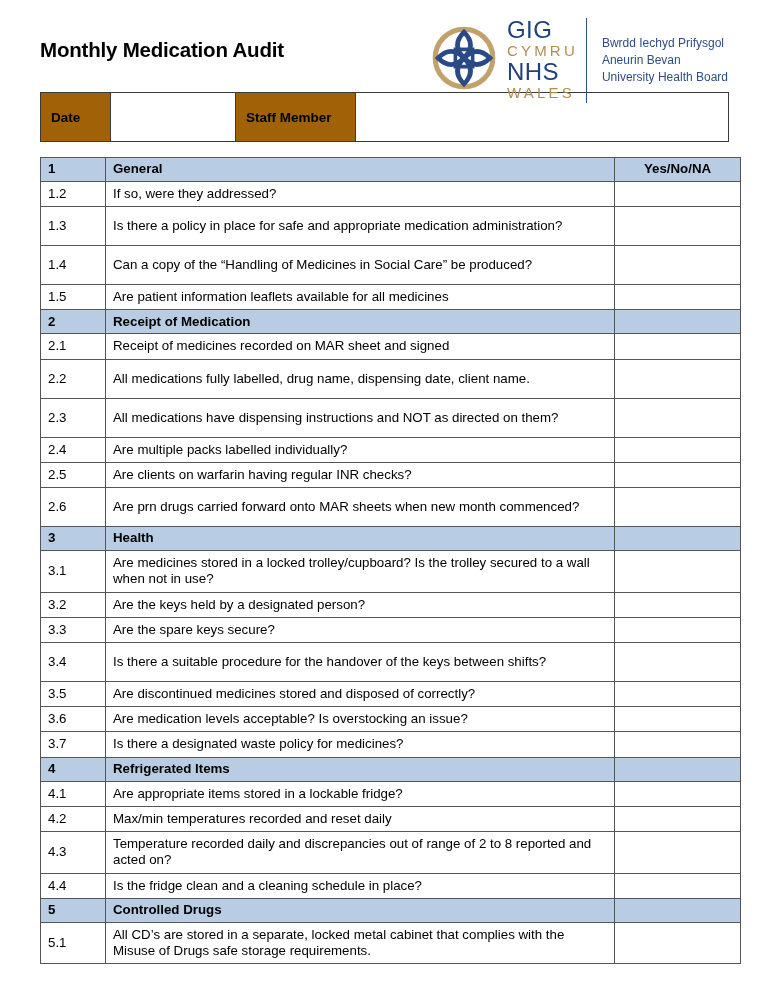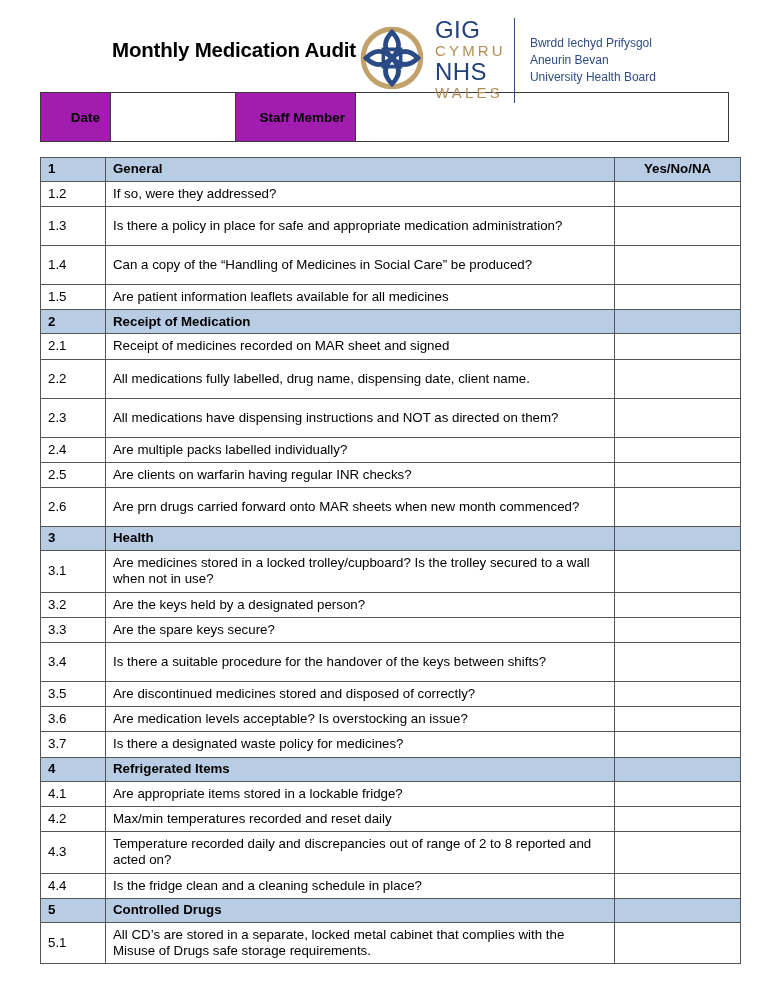--- a/index.html
+++ b/index.html
@@ -20,21 +20,21 @@
     width: 768px;
     height: 994px;
     box-sizing: border-box;
     padding: 0 40px;
   }
 
   
   .doc-header {
     display: flex;
     align-items: flex-start;
-    justify-content: center;
+    justify-content: space-between;
     height: 92px;
     padding-top: 16px;
     box-sizing: border-box;
   }
   .doc-title {
     font-size: 20.5px;
     font-weight: bold;
     letter-spacing: -0.2px;
     margin: 0;
     padding-top: 22px;
@@ -84,23 +84,23 @@
     margin-top: 0px;
   }
   .meta-table td {
     border: 1px solid #3a3a3a;
     height: 48px;
     padding: 0 10px;
     font-size: 13.5px;
     vertical-align: middle;
   }
   .meta-label {
-    background: #a21caf;
+    background: #a16207;
     font-weight: bold;
-    text-align: right;
+    text-align: left;
   }
   .meta-blank { background: #ffffff; }
 
   
   .audit-table {
     width: 688px;
     margin-top: 15px;
   }
   .audit-table td {
     border: 1px solid #555555;

